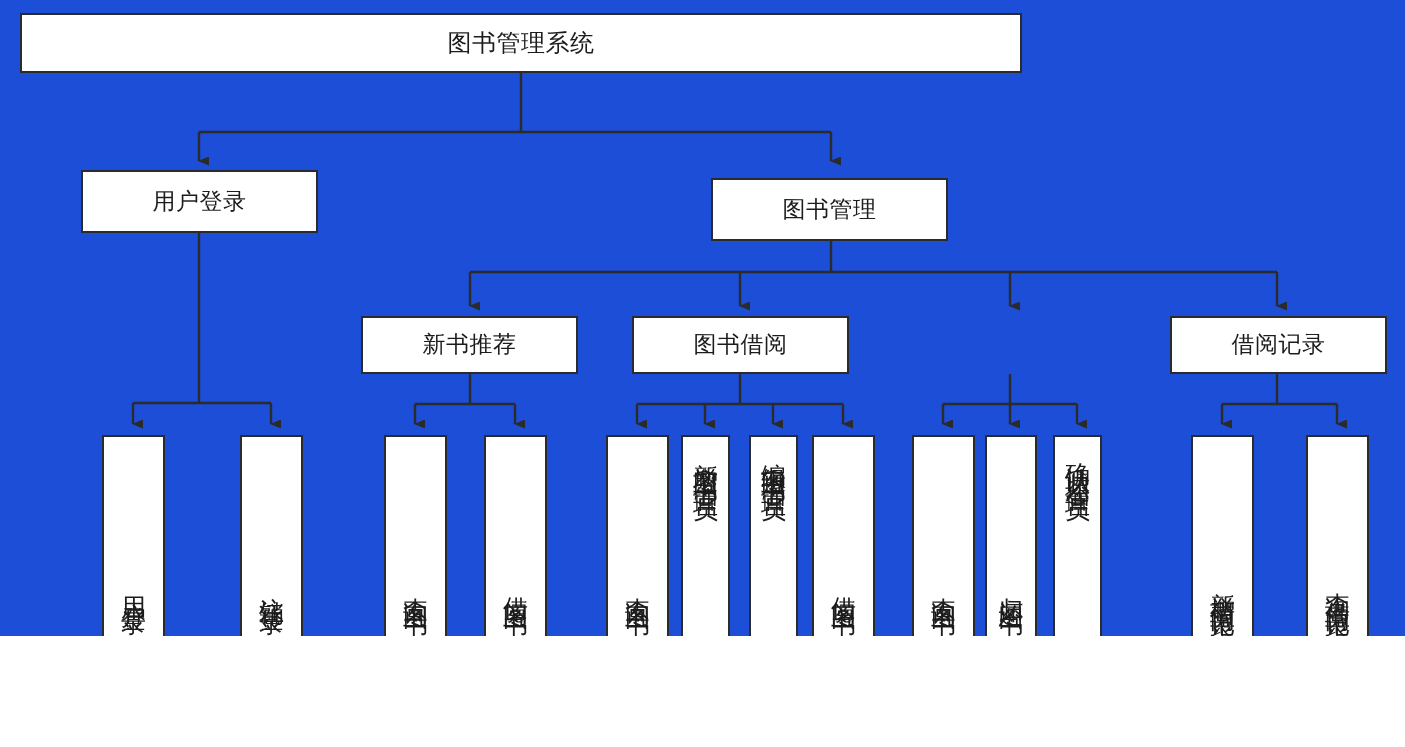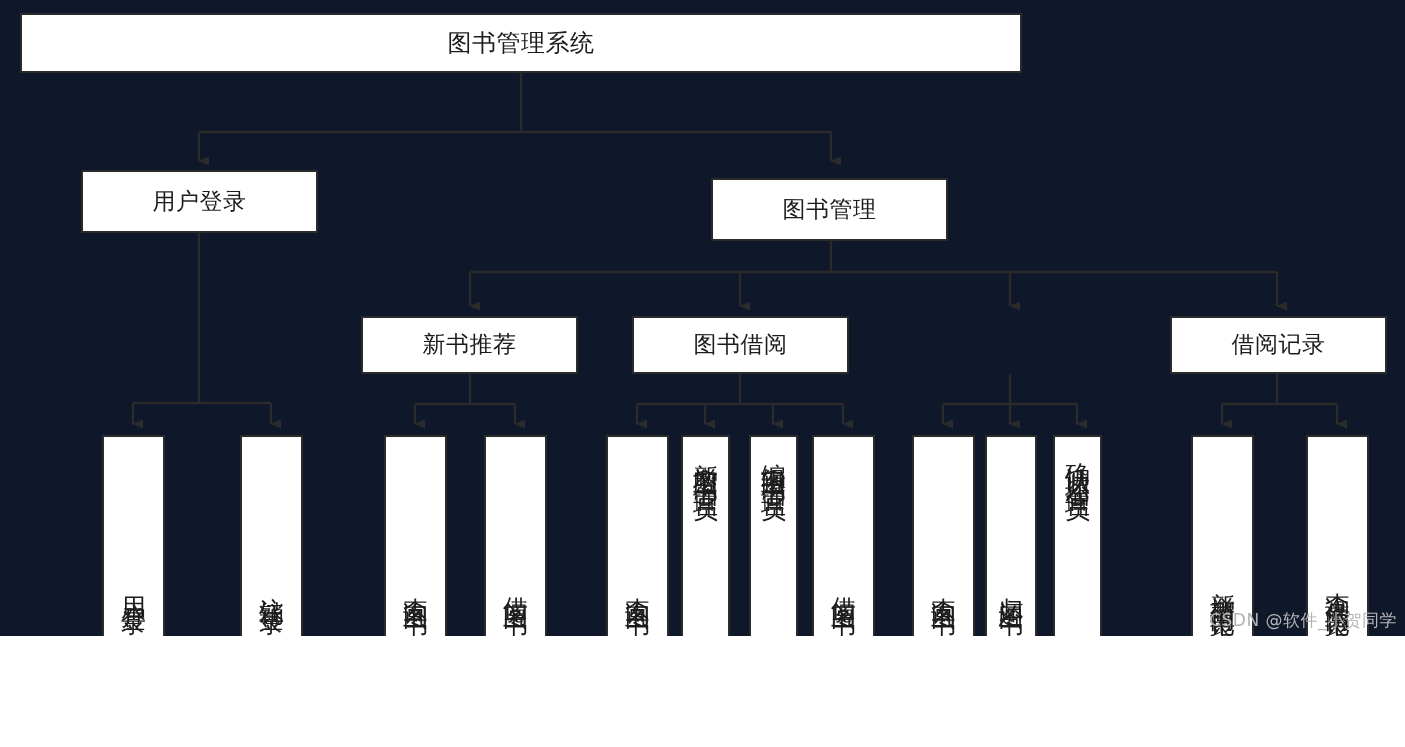--- a/index.html
+++ b/index.html
@@ -9,21 +9,21 @@
     background: #ffffff;
   }
   body {
     font-family: "DejaVu Sans", "Liberation Sans", sans-serif;
     color: #1a1a1a;
   }
   #canvas {
     position: relative;
     width: 1405px;
     height: 636px;
-    background: #0f172a;
+    background: #1d4ed8;
     overflow: hidden;
   }
   #edges {
     position: absolute;
     left: 0;
     top: 0;
     width: 1405px;
     height: 747px;
     pointer-events: none;
   }
@@ -195,15 +195,14 @@
     <span class="lbl">确认归还（管理员）</span>
   </div>
 
   <div class="node v-node centered" style="left:1191px; top:435px; width:63px; height:303px;">
     <span class="lbl">新增借阅记录</span>
   </div>
   <div class="node v-node centered" style="left:1306px; top:435px; width:63px; height:303px;">
     <span class="lbl">查询借阅记录</span>
   </div>
 
-  <div class="watermark">CSDN @软件_小贺同学</div>
 
 </div>
 
 </body></html>

